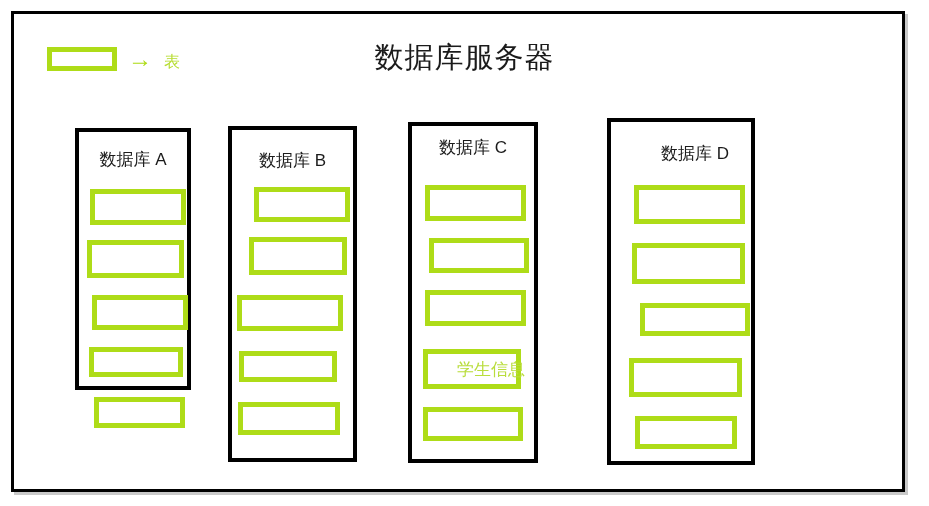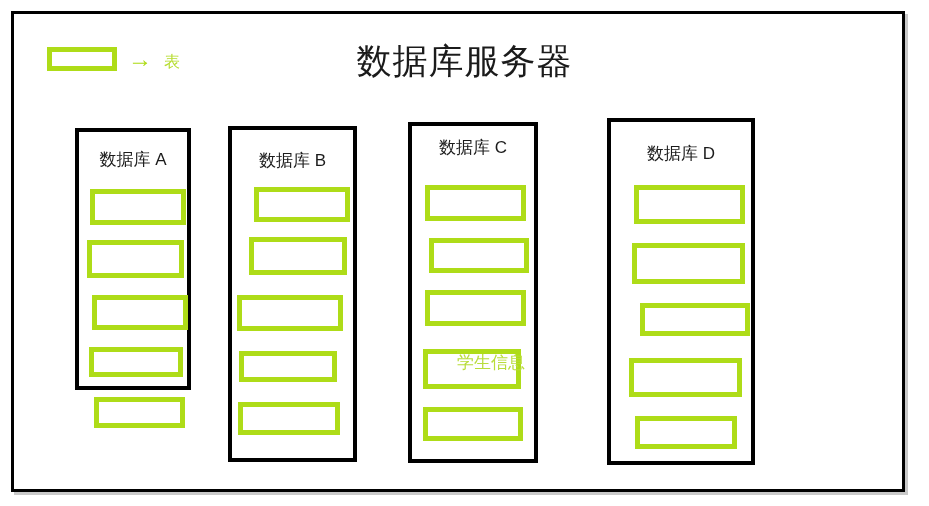--- a/index.html
+++ b/index.html
@@ -60,21 +60,21 @@
     margin-top: 6px;
   }
 
   
   #title {
     position: absolute;
     left: 0;
     top: 38px;
     width: 929px;
     text-align: center;
-    font-size: 35px;
+    font-size: 29px;
     color: #1b1b1b;
     letter-spacing: 1px;
   }
 
   
   .db-column {
     position: absolute;
     box-sizing: border-box;
     border: 4px solid #000000;
     background: #ffffff;
@@ -86,21 +86,21 @@
     text-align: center;
     font-size: 17px;
     color: #1b1b1b;
   }
   .table-box {
     position: absolute;
     box-sizing: border-box;
     border: 5px solid #aedc18;
     background: #ffffff;
     display: flex;
-    align-items: flex-start;
+    align-items: center;
     justify-content: center;
     padding-left: 38px;
   }
   .table-label {
     color: #b9dd3c;
     font-size: 17px;
     line-height: 1;
     white-space: nowrap;
   }
 </style>
@@ -140,20 +140,20 @@
       <div class="db-title" style="top: 10px;">数据库 C</div>
       <div class="table-box" style="left: 13px; top: 59px; width: 101px; height: 36px;"></div>
       <div class="table-box" style="left: 17px; top: 112px; width: 100px; height: 35px;"></div>
       <div class="table-box" style="left: 13px; top: 164px; width: 101px; height: 36px;"></div>
       <div class="table-box" style="left: 11px; top: 223px; width: 98px; height: 40px;">
         <span class="table-label">学生信息</span>
       </div>
       <div class="table-box" style="left: 11px; top: 281px; width: 100px; height: 34px;"></div>
     </div>
     <div class="db-column" style="left: 607px; top: 118px; width: 148px; height: 347px;">
-      <div class="db-title" style="top: 20px;">数据库 D</div>
+      <div class="db-title" style="top: 20px; padding-left: 14px;">数据库 D</div>
       <div class="table-box" style="left: 23px; top: 63px; width: 111px; height: 39px;"></div>
       <div class="table-box" style="left: 21px; top: 121px; width: 113px; height: 41px;"></div>
       <div class="table-box" style="left: 29px; top: 181px; width: 110px; height: 33px;"></div>
       <div class="table-box" style="left: 18px; top: 236px; width: 113px; height: 39px;"></div>
       <div class="table-box" style="left: 24px; top: 294px; width: 102px; height: 33px;"></div>
     </div>
   </div>
 
 </body></html>

